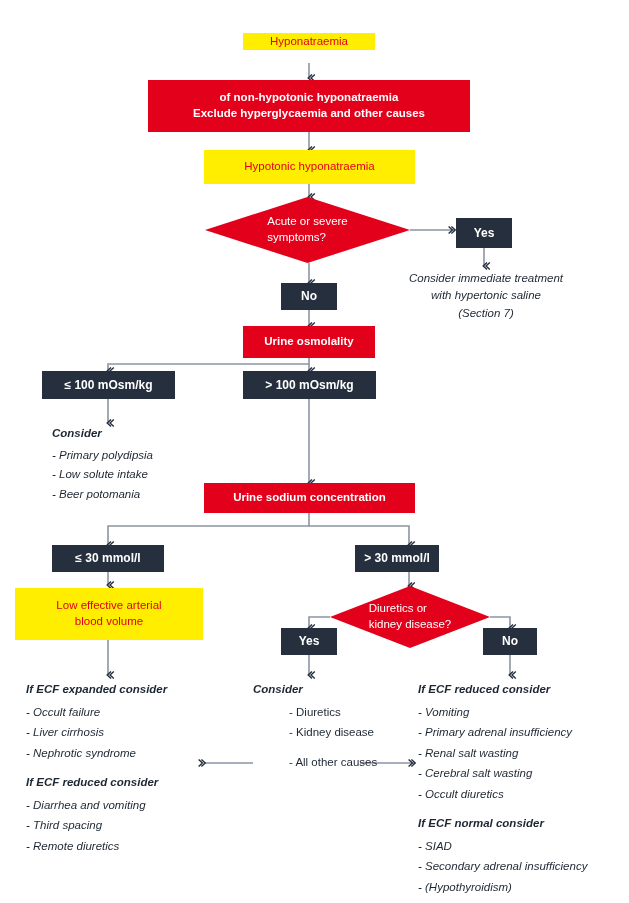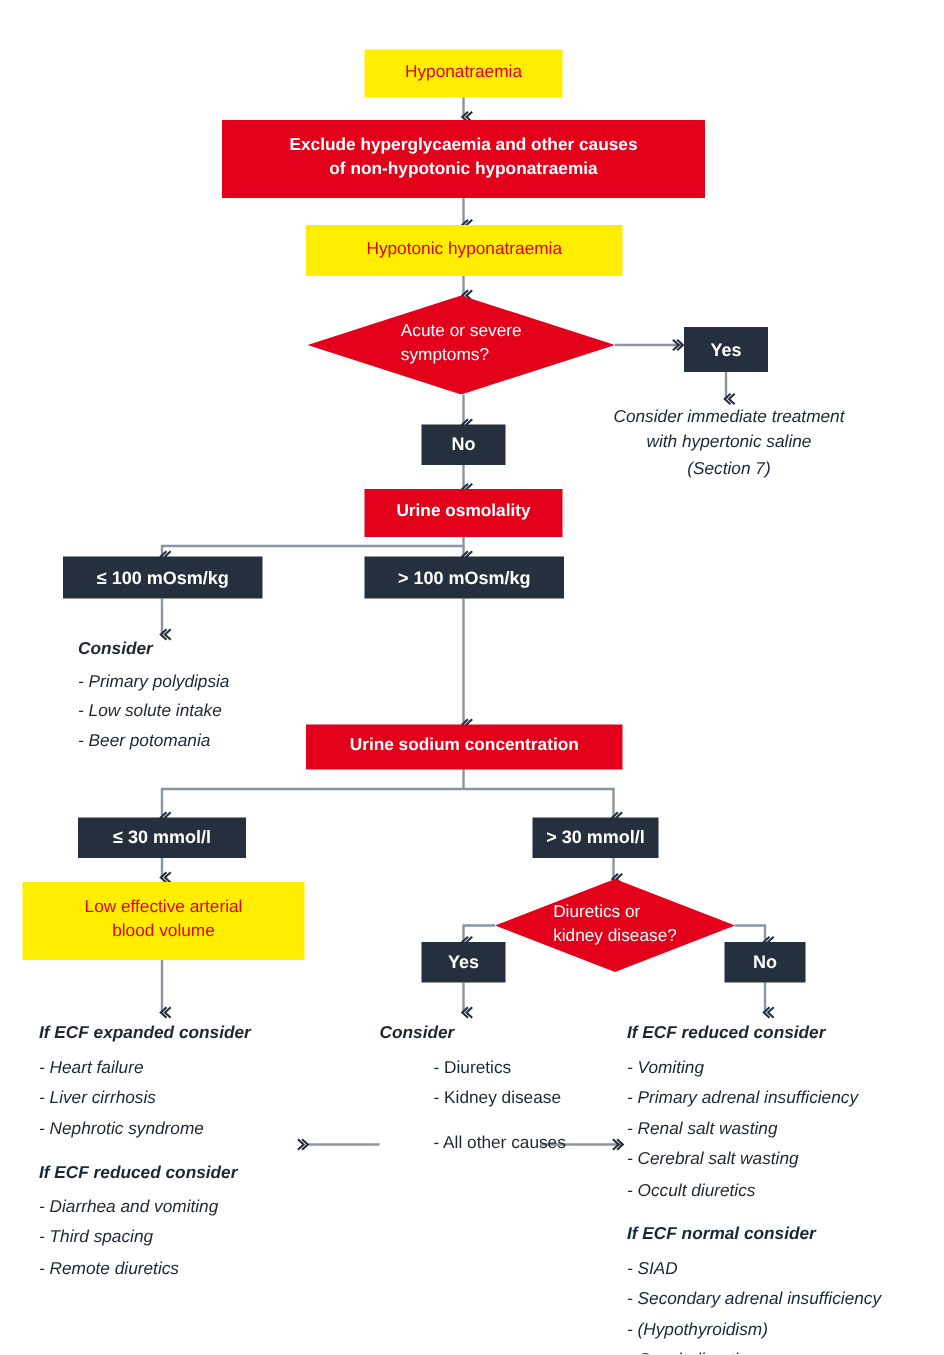--- a/index.html
+++ b/index.html
@@ -167,27 +167,27 @@
 
       <line x1="510" y1="655" x2="510" y2="675" marker-end="url(#arrowDown)"></line>
     </g>
 
     <g stroke="#8a95a3" stroke-width="1.6" fill="none">
       <path d="M253,763 L205,763" marker-end="url(#arrowLeft)"></path>
       <path d="M360,763 L415,763" marker-end="url(#arrowRight)"></path>
     </g>
   </svg>
 
-  <div class="node node-yellow" style="left:243px; top:33px; width:132px; height:32px;justify-content:center;">
+  <div class="node node-yellow" style="left:243px; top:33px; width:132px; height:17px;justify-content:center;">
     <span>Hyponatraemia</span>
   </div>
 
   <div class="node node-red" style="left:148px; top:80px; width:322px; height:52px; flex-direction:column;">
+    <span>of non-hypotonic hyponatraemia</span>
     <span>Exclude hyperglycaemia and other causes</span>
-    <span>of non-hypotonic hyponatraemia</span>
   </div>
 
   <div class="node node-yellow" style="left:204px; top:150px; width:211px; height:34px;">
     <span>Hypotonic hyponatraemia</span>
   </div>
 
   <div class="diamond-wrap" style="left:205px; top:197px; width:205px; height:66px;">
     <svg width="205" height="66">
       <polygon points="102.5,0 205,33 102.5,66 0,33" fill="#e2001a"></polygon>
     </svg>
@@ -264,21 +264,21 @@
   <div class="node node-navy" style="left:281px; top:628px; width:56px; height:27px;">
     <span>Yes</span>
   </div>
 
   <div class="node node-navy" style="left:483px; top:628px; width:54px; height:27px;">
     <span>No</span>
   </div>
 
   <div class="txt-block" style="left:26px; top:684px;">
     <div class="txt-head" style="margin-bottom:11px;">If ECF expanded consider</div>
-    <div class="txt-item" style="margin-bottom:9px;">- Heart failure</div>
+    <div class="txt-item" style="margin-bottom:9px;">- Occult failure</div>
     <div class="txt-item" style="margin-bottom:9px;">- Liver cirrhosis</div>
     <div class="txt-item" style="margin-bottom:18px;">- Nephrotic syndrome</div>
     <div class="txt-head" style="margin-bottom:11px;">If ECF reduced consider</div>
     <div class="txt-item" style="margin-bottom:9px;">- Diarrhea and vomiting</div>
     <div class="txt-item" style="margin-bottom:9px;">- Third spacing</div>
     <div class="txt-item">- Remote diuretics</div>
   </div>
 
   <div class="txt-block" style="left:253px; top:684px;">
     <div class="txt-head" style="margin-bottom:11px;">Consider</div>

